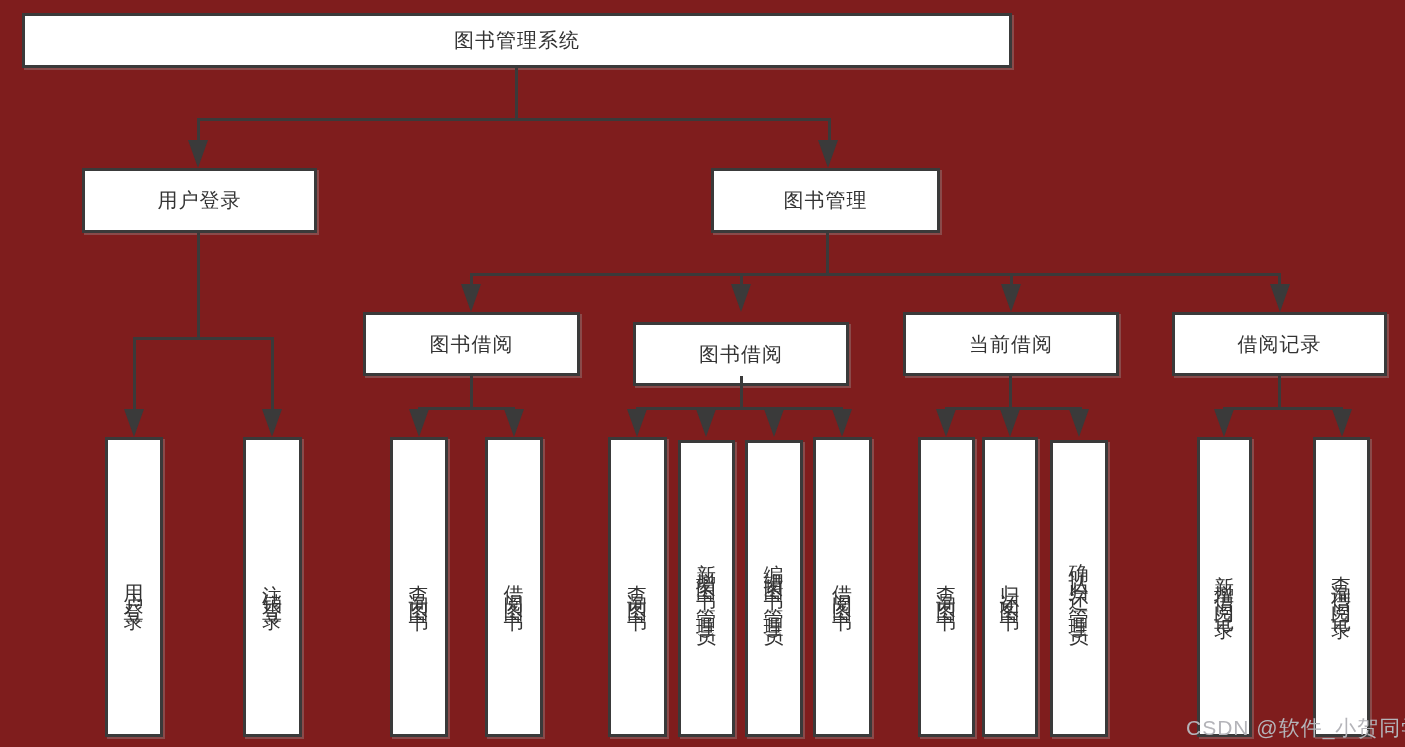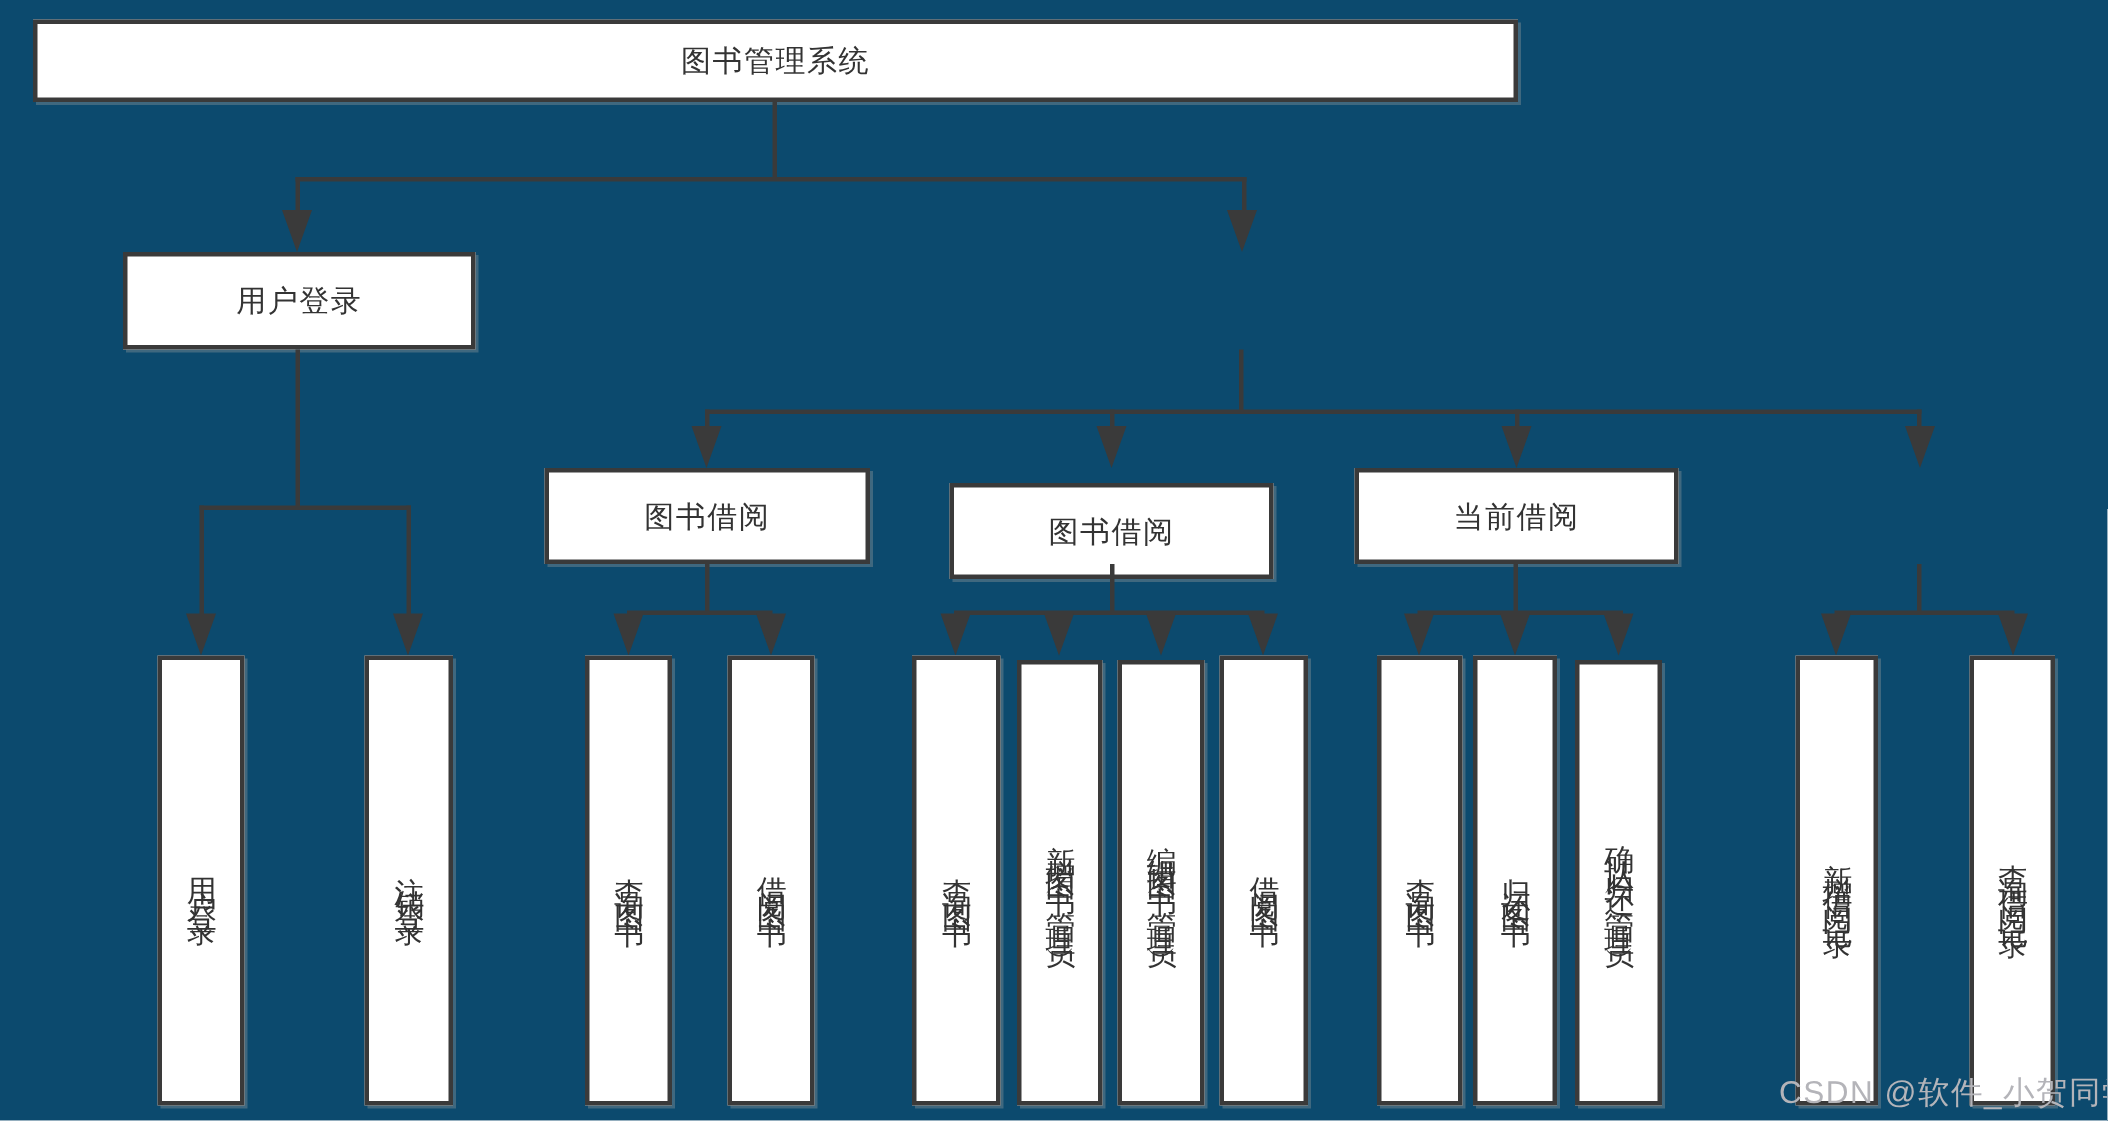--- a/index.html
+++ b/index.html
@@ -1,17 +1,17 @@
 <!DOCTYPE html>
 <html><head>
 <meta charset="utf-8">
 <style>
   html,body { margin:0; padding:0; background:#ffffff; }
   .canvas {
-    position:relative; width:1405px; height:747px; background:#0c4a6e;
+    position:relative; width:1405px; height:747px; background:#7f1d1d;
     font-family:"Liberation Sans", sans-serif; color:#333333; overflow:hidden;
   }
   .box {
     position:absolute; box-sizing:border-box; background:#ffffff;
     border:3px solid #3a3a3a; display:flex; align-items:center; justify-content:center;
     box-shadow:2px 2px 0 rgba(160,160,160,.35);
   }
   .hbox span { font-size:20px; letter-spacing:1px; white-space:nowrap; }
   .vbox span {
     writing-mode:vertical-rl; text-orientation:mixed;
@@ -41,20 +41,23 @@
   <div class="vl" style="left:515px;top:68px;height:50px"></div>
   <div class="hl" style="left:197px;top:118px;width:634px"></div>
   <div class="vl" style="left:197px;top:118px;height:26px"></div>
   <div class="arw" style="left:188px;top:140px"></div>
   <div class="vl" style="left:828px;top:118px;height:26px"></div>
   <div class="arw" style="left:818px;top:140px"></div>
 
   <div class="box hbox" style="left:82px;top:168px;width:235px;height:65px">
     <span>用户登录</span>
   </div>
+  <div class="box hbox" style="left:711px;top:168px;width:229px;height:65px">
+    <span>图书管理</span>
+  </div>
 
   <div class="vl" style="left:197px;top:233px;height:107px"></div>
   <div class="hl" style="left:133px;top:337px;width:141px"></div>
   <div class="vl" style="left:133px;top:337px;height:74px"></div>
   <div class="arw" style="left:124px;top:409px"></div>
   <div class="vl" style="left:271px;top:337px;height:74px"></div>
   <div class="arw" style="left:262px;top:409px"></div>
 
   <div class="vl" style="left:826px;top:233px;height:42px"></div>
   <div class="hl" style="left:470px;top:273px;width:811px"></div>
@@ -68,20 +71,23 @@
   <div class="arw" style="left:1270px;top:284px"></div>
 
   <div class="box hbox" style="left:363px;top:312px;width:217px;height:64px">
     <span>图书借阅</span>
   </div>
   <div class="box hbox" style="left:633px;top:322px;width:216px;height:64px">
     <span>图书借阅</span>
   </div>
   <div class="box hbox" style="left:903px;top:312px;width:216px;height:64px">
     <span>当前借阅</span>
+  </div>
+  <div class="box hbox" style="left:1172px;top:312px;width:215px;height:64px">
+    <span>借阅记录</span>
   </div>
 
   <div class="vl" style="left:470px;top:376px;height:33px"></div>
   <div class="hl" style="left:418px;top:407px;width:97px"></div>
   <div class="arw" style="left:409px;top:409px"></div>
   <div class="arw" style="left:504px;top:409px"></div>
 
   <div class="vl" style="left:740px;top:376px;height:33px"></div>
   <div class="hl" style="left:636px;top:407px;width:207px"></div>
   <div class="arw" style="left:627px;top:409px"></div>

